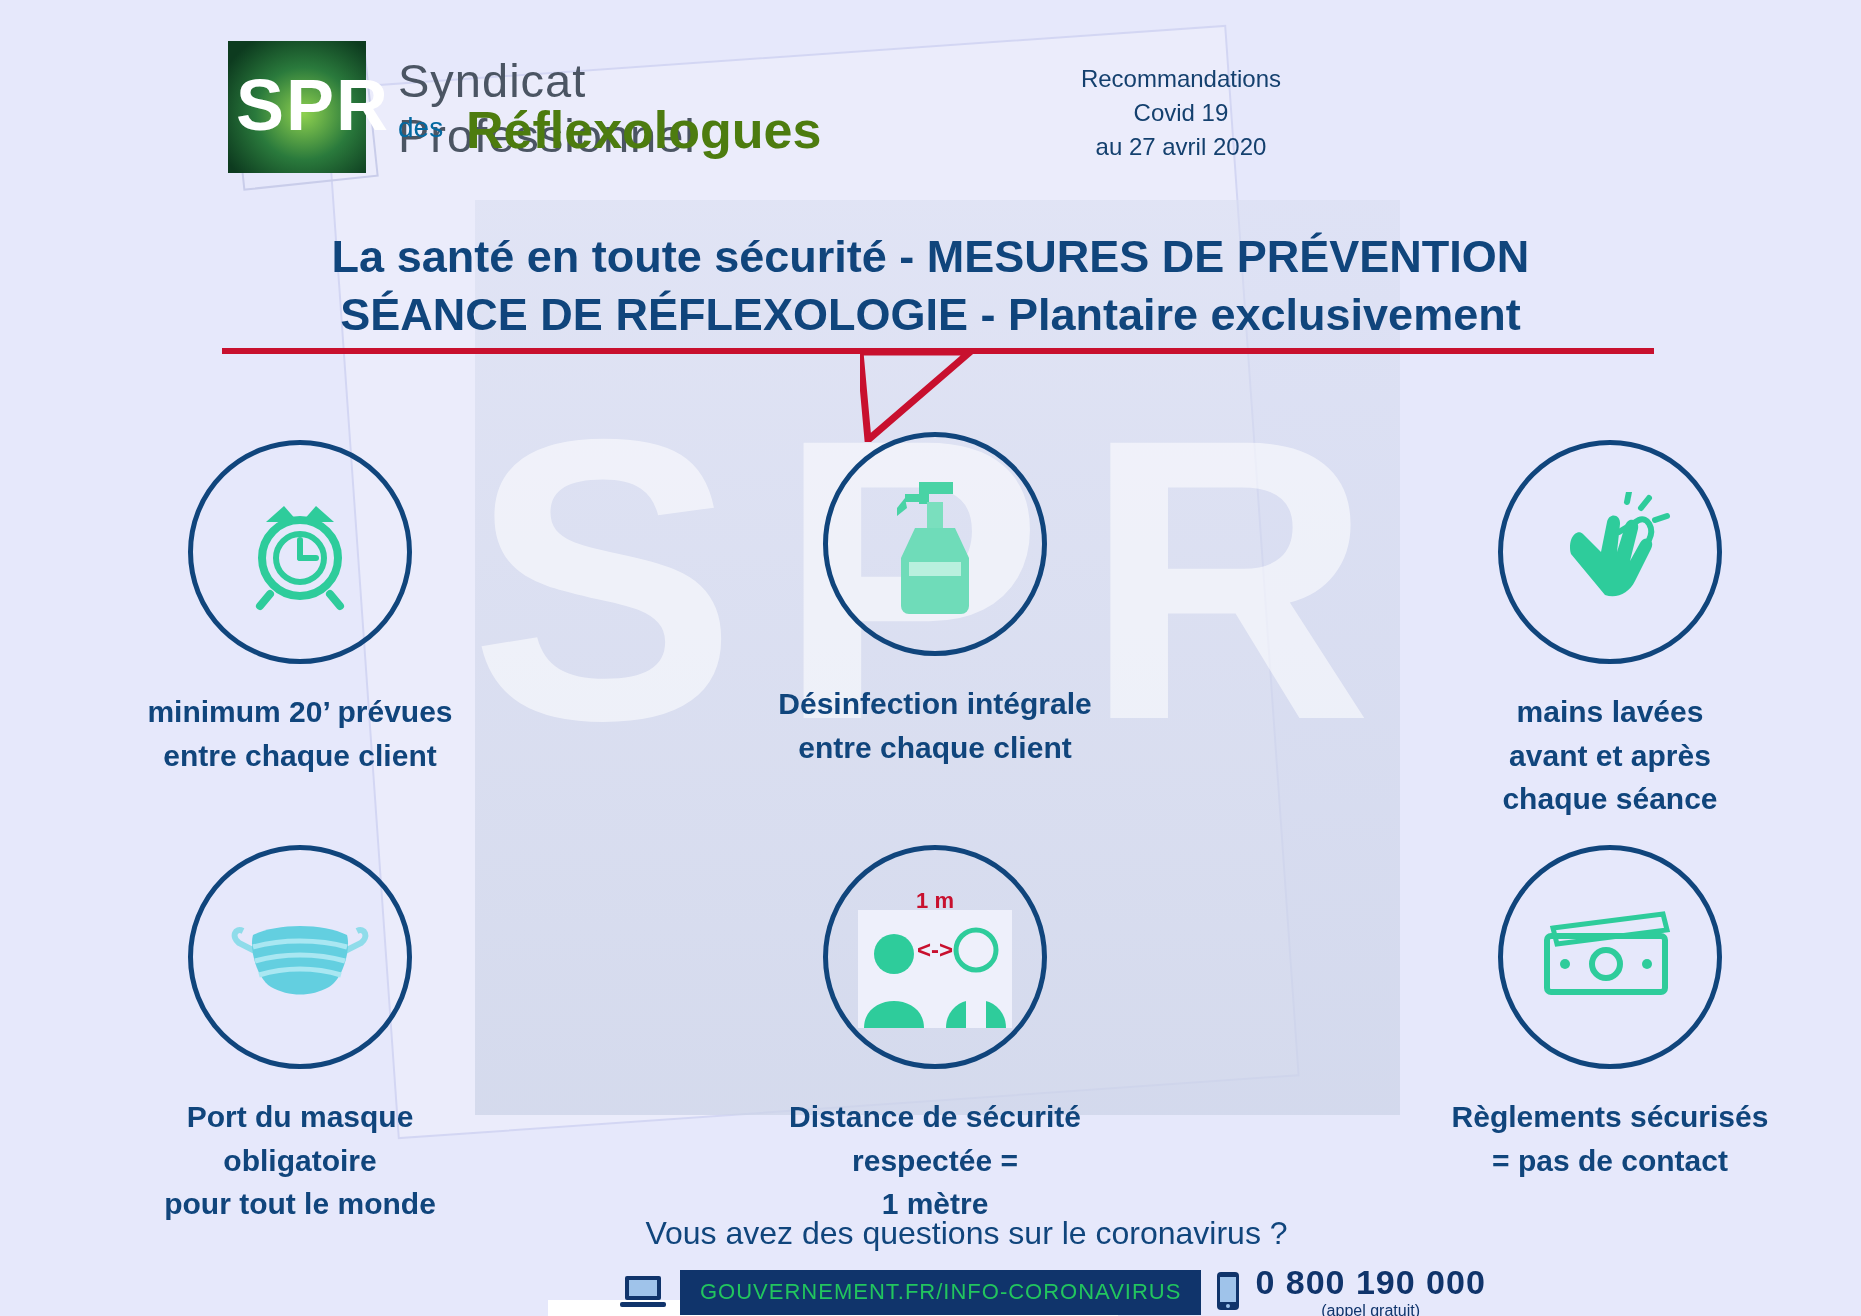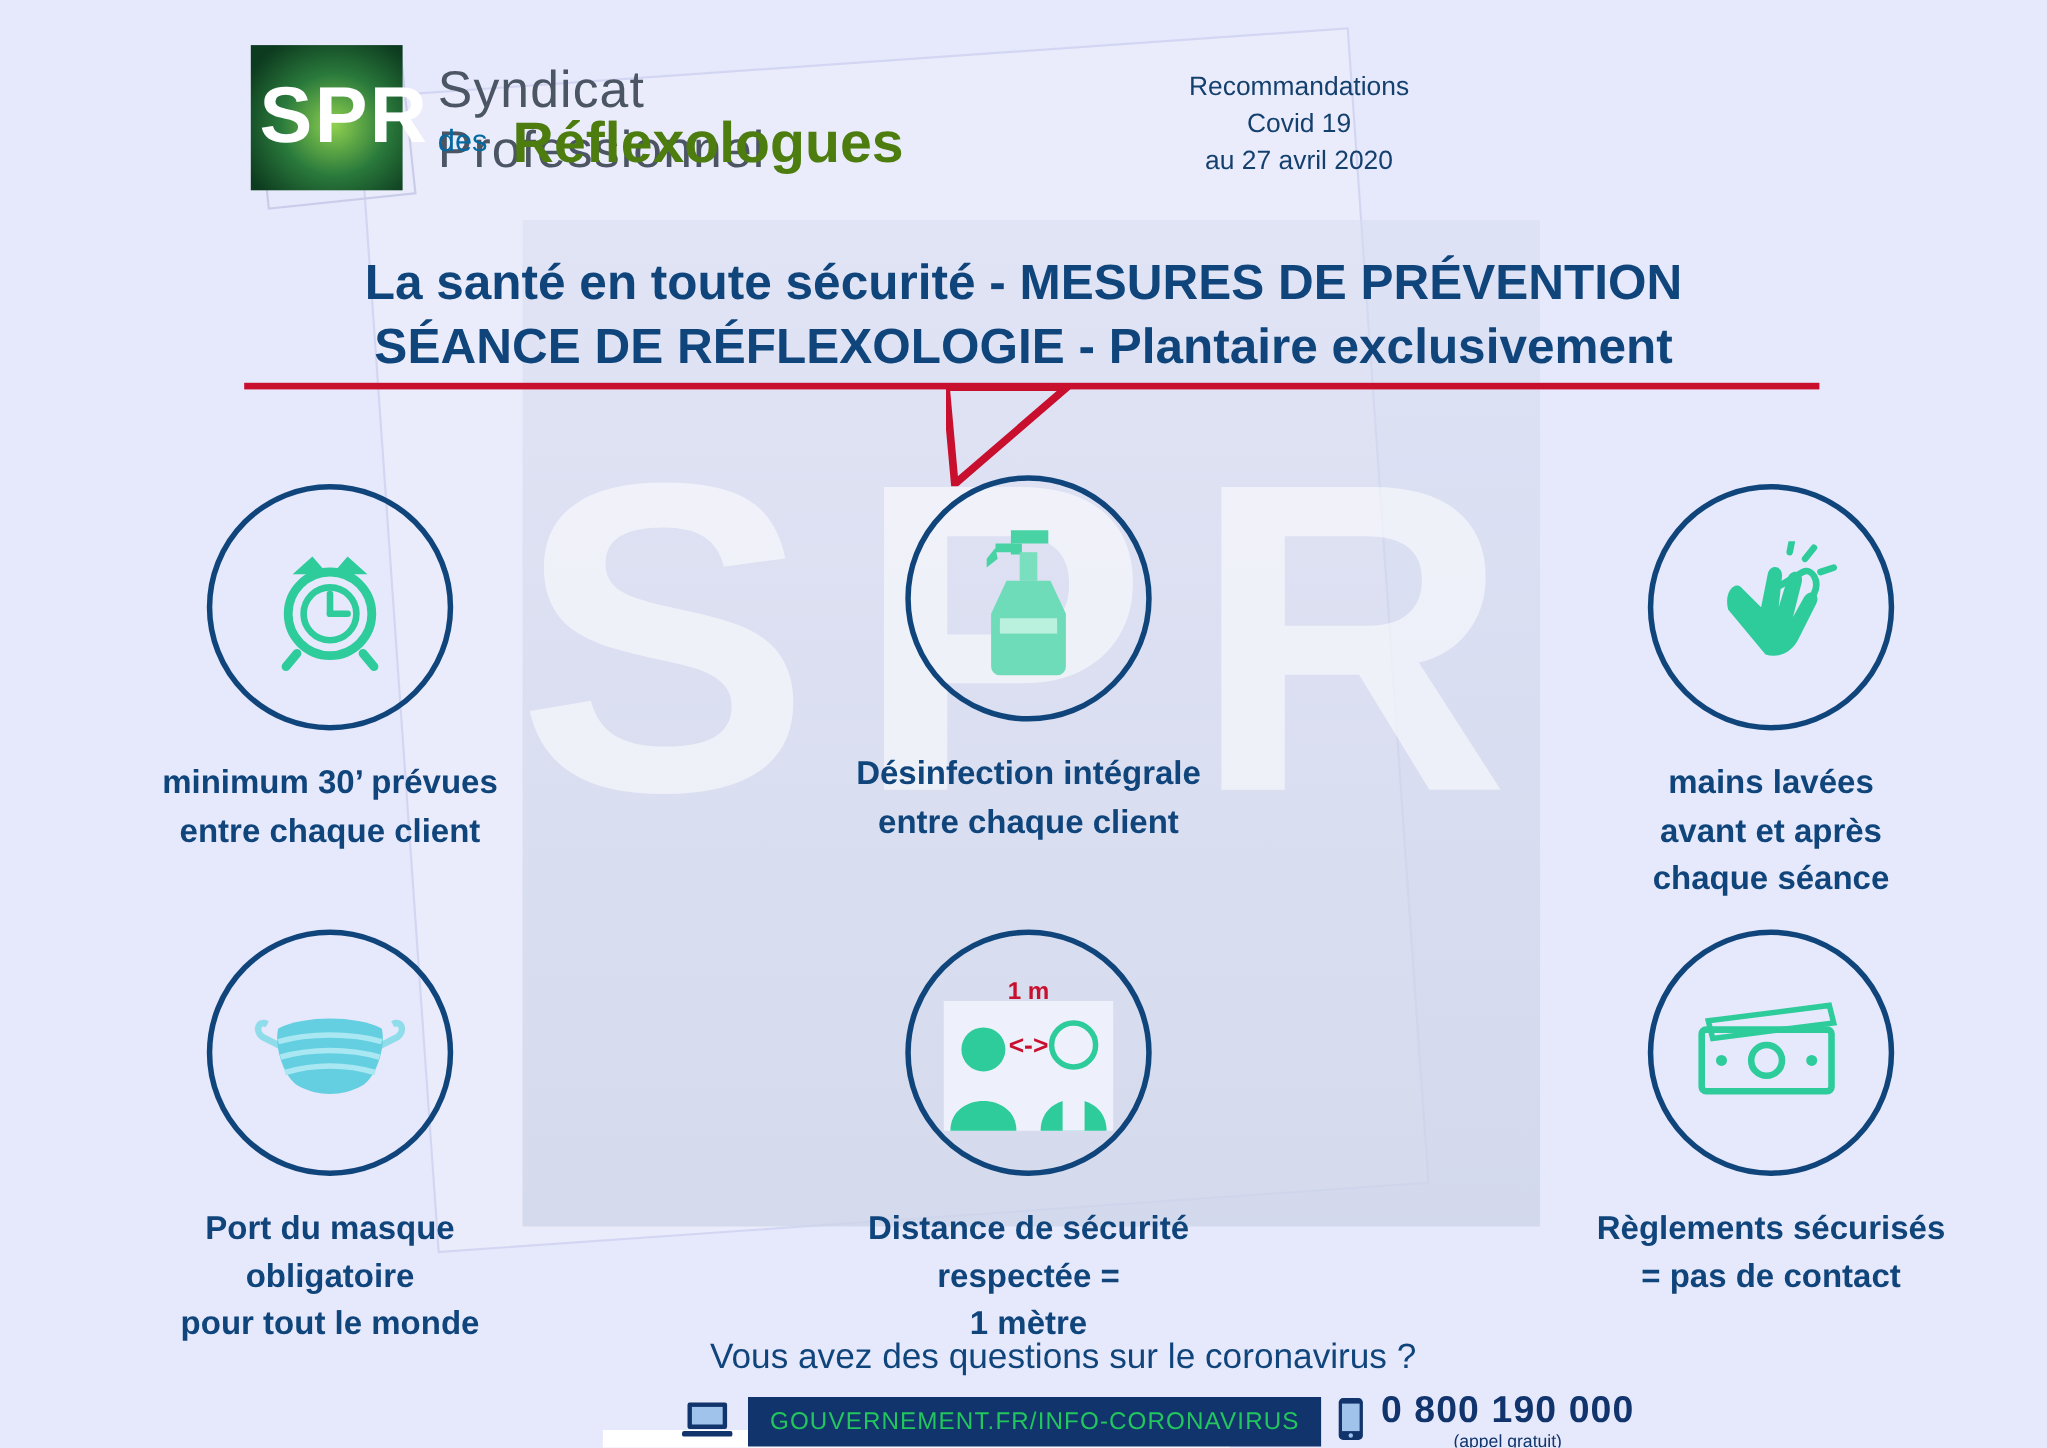--- a/index.html
+++ b/index.html
@@ -246,21 +246,21 @@
       <circle cx="60" cy="66" r="24" fill="none" stroke="#2ecc9b" stroke-width="6"></circle>
       <line x1="60" y1="66" x2="60" y2="48" stroke="#2ecc9b" stroke-width="6" stroke-linecap="round"></line>
       <line x1="60" y1="66" x2="76" y2="66" stroke="#2ecc9b" stroke-width="6" stroke-linecap="round"></line>
       <path d="M26 30 L44 14 L58 30 Z" fill="#2ecc9b"></path>
       <path d="M94 30 L76 14 L62 30 Z" fill="#2ecc9b"></path>
       <line x1="30" y1="102" x2="20" y2="114" stroke="#2ecc9b" stroke-width="8" stroke-linecap="round"></line>
       <line x1="90" y1="102" x2="100" y2="114" stroke="#2ecc9b" stroke-width="8" stroke-linecap="round"></line>
     </svg>
   </div>
   <div class="caption">
-    <div>minimum 30’ prévues</div>
+    <div>minimum 20’ prévues</div>
     <div>entre chaque client</div>
   </div>
 </div>
 
 <div class="measure" id="m-disinf">
   <div class="circle">
     <svg width="120" height="140" viewBox="0 0 120 140">
       <path d="M44 8 h34 v12 h-34 z" fill="#49d3a5"></path>
       <path d="M44 20 h10 v10 h-10 z" fill="#49d3a5"></path>
       <path d="M30 20 h16 v8 h-16 z" fill="#49d3a5"></path>

